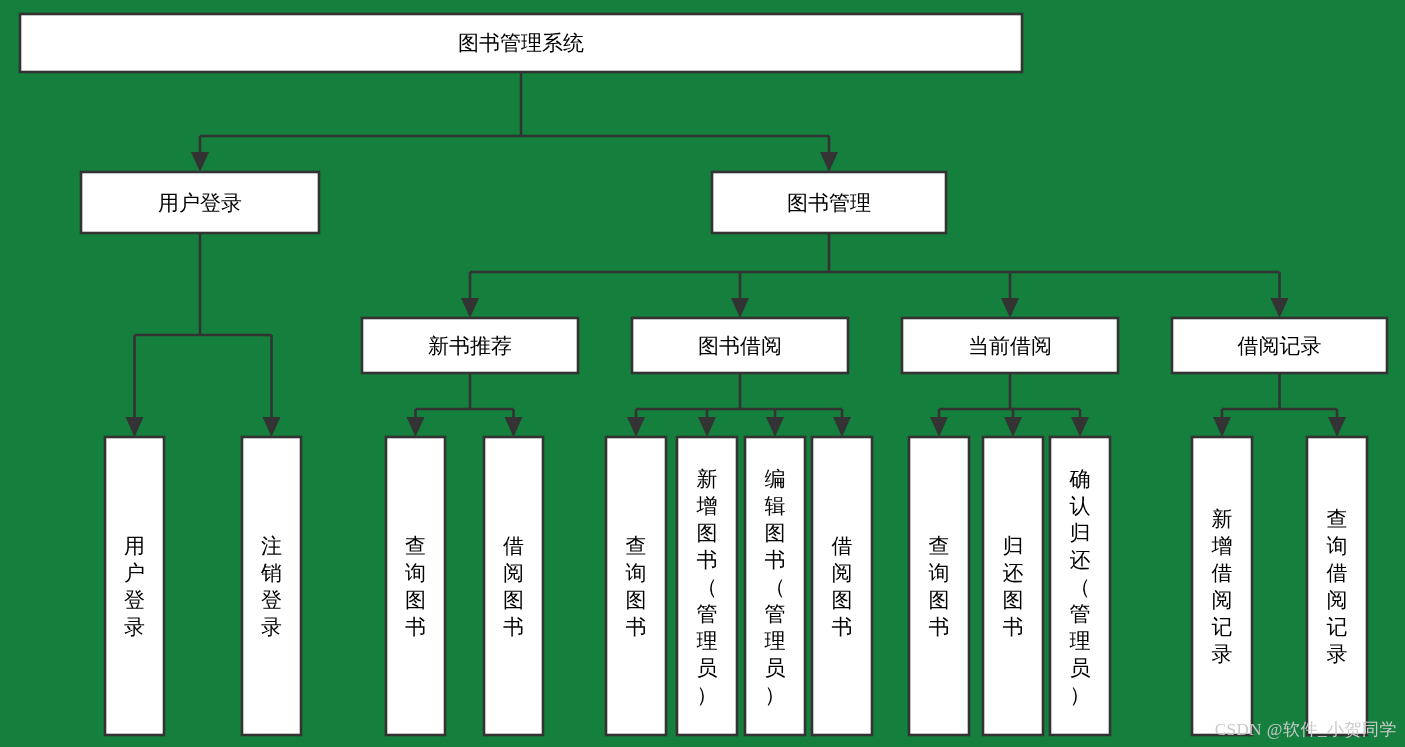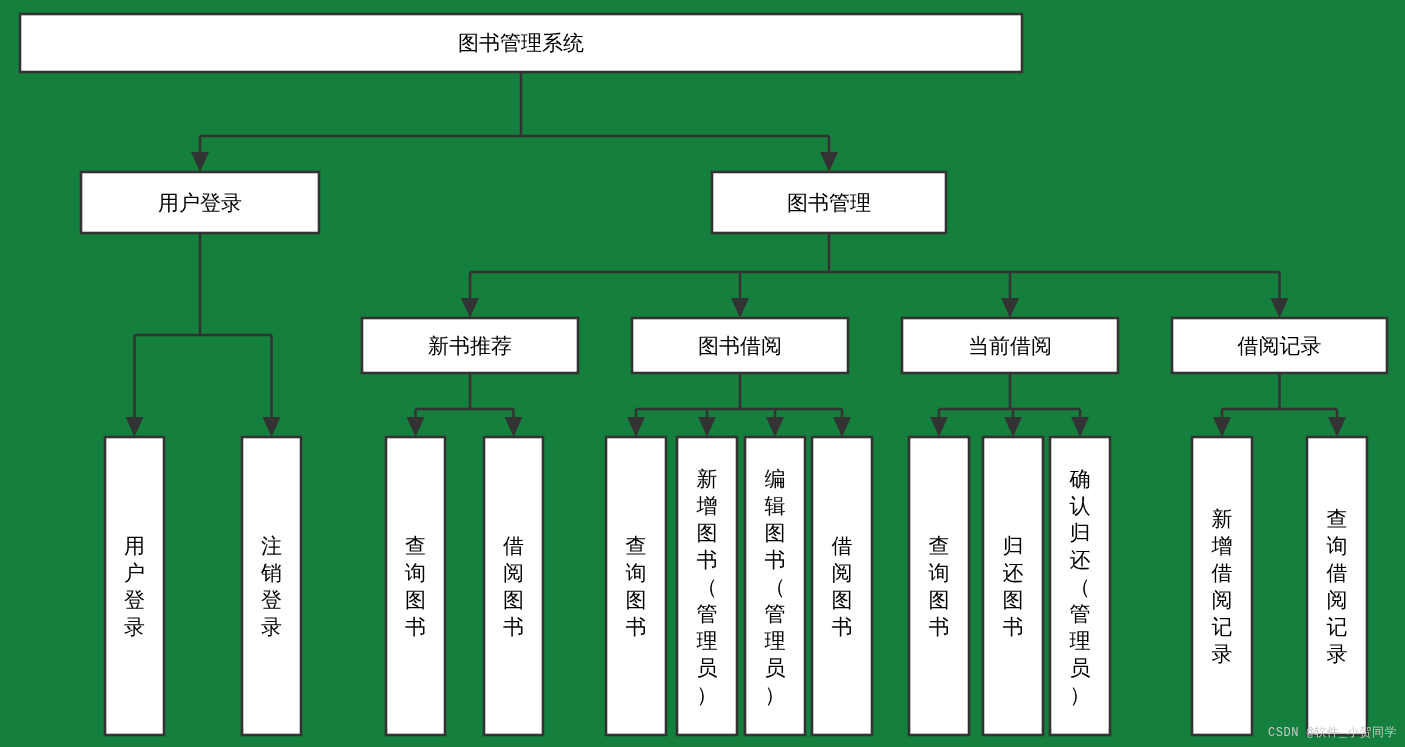--- a/index.html
+++ b/index.html
@@ -52,22 +52,22 @@
   }
   .arrow-head {
     fill: #333333;
     stroke: none;
   }
   .watermark {
     position: absolute;
     right: 8px;
     bottom: 6px;
     color: #c9c9c9;
-    font-size: 12px;
-    font-family: Liberation Mono, monospace;
+    font-size: 17px;
+    font-family: Liberation Serif, serif;
     white-space: nowrap;
     letter-spacing: 0.5px;
     user-select: none;
   }
 </style>
 </head>
 <body>
 
 <div id="canvas-wrap">
   <svg id="diagram" viewBox="0 0 1405 747">

